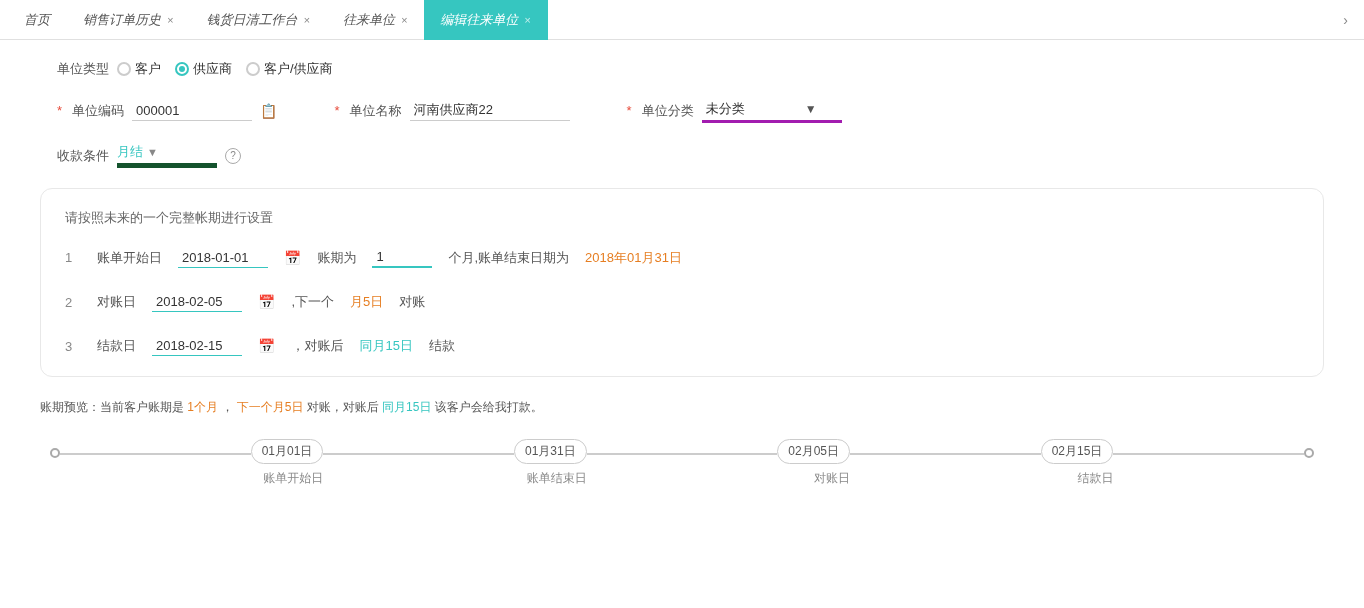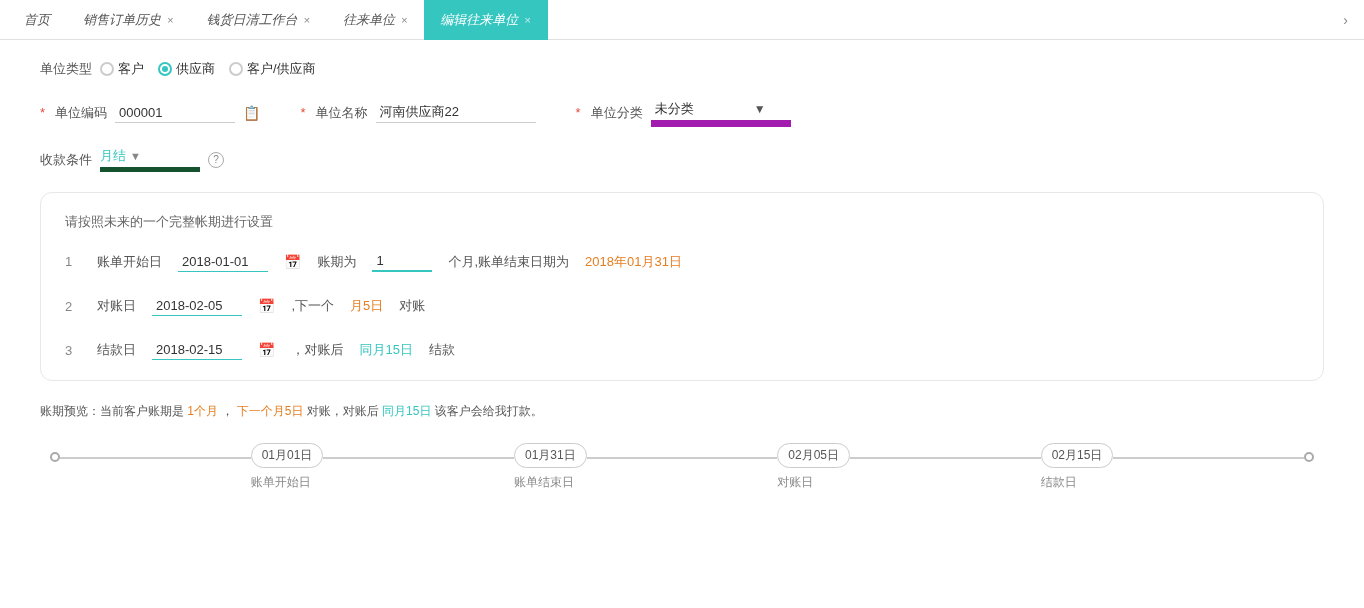--- a/index.html
+++ b/index.html
@@ -58,20 +58,21 @@
     .form-row {
       display: flex;
       align-items: center;
       margin-bottom: 20px;
       gap: 24px;
     }
     .form-field {
       display: flex;
       align-items: center;
       gap: 8px;
+      margin-left: 17px;
     }
     .form-label {
       color: #555;
       white-space: nowrap;
     }
     .required-star {
       color: #e74c3c;
       margin-right: 2px;
     }
     .form-input {
@@ -132,21 +133,21 @@
     }
     .select-arrow {
       font-size: 11px;
       color: #888;
     }
 
     
     .dropdown-select {
       display: flex;
       align-items: center;
-      border-bottom: 7px solid #a21caf;
+      border-bottom: 3px solid #a21caf;
       gap: 60px;
       padding: 2px 4px;
       min-width: 140px;
       cursor: pointer;
     }
     .dropdown-arrow {
       color: #555;
       font-size: 12px;
     }
 
@@ -233,21 +234,21 @@
     }
     .timeline-container {
       display: flex;
       align-items: flex-start;
       width: 100%;
       padding: 0 10px;
     }
     .tl-point {
       display: flex;
       flex-direction: column;
-      align-items: flex-start;
+      align-items: flex-end;
     }
     .tl-dot {
       width: 10px;
       height: 10px;
       border-radius: 50%;
       border: 2px solid #aaa;
       background: #fff;
       margin-top: 9px;
     }
     .tl-label-box {

